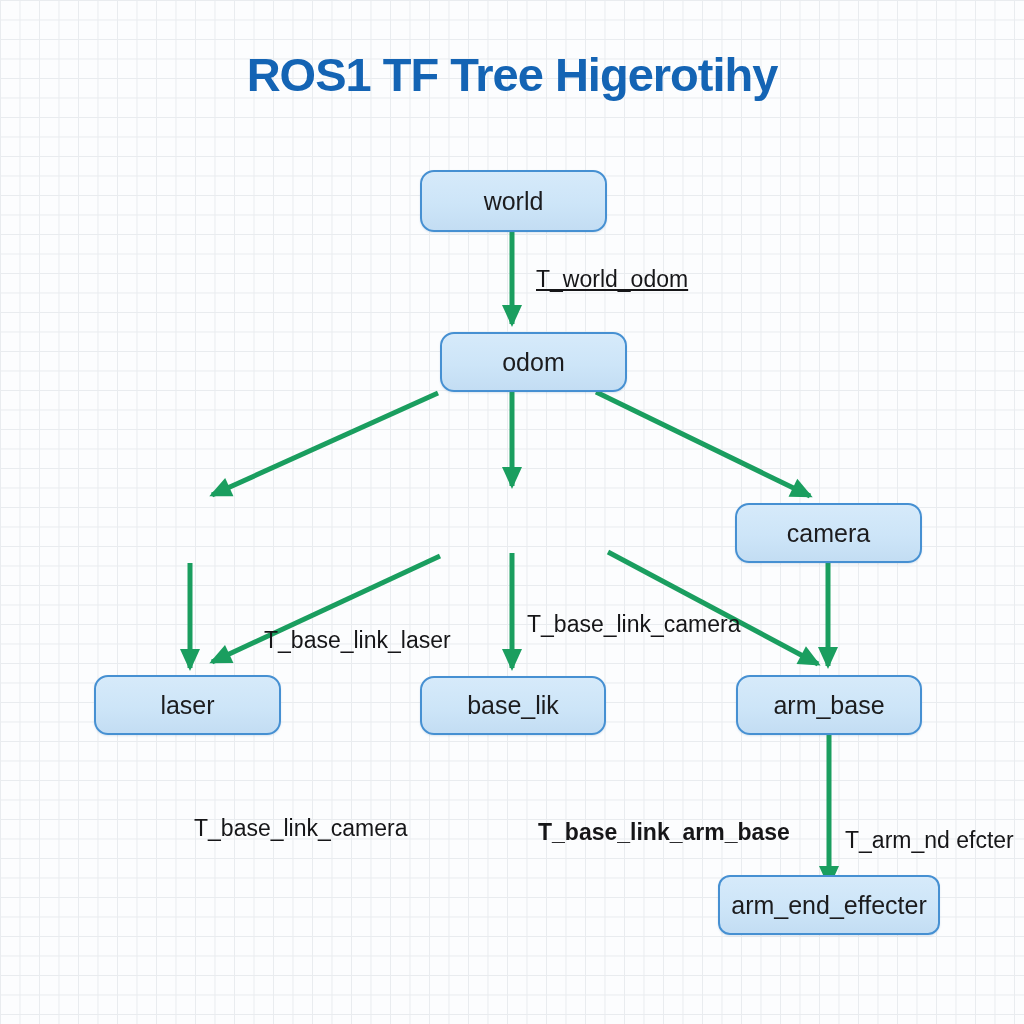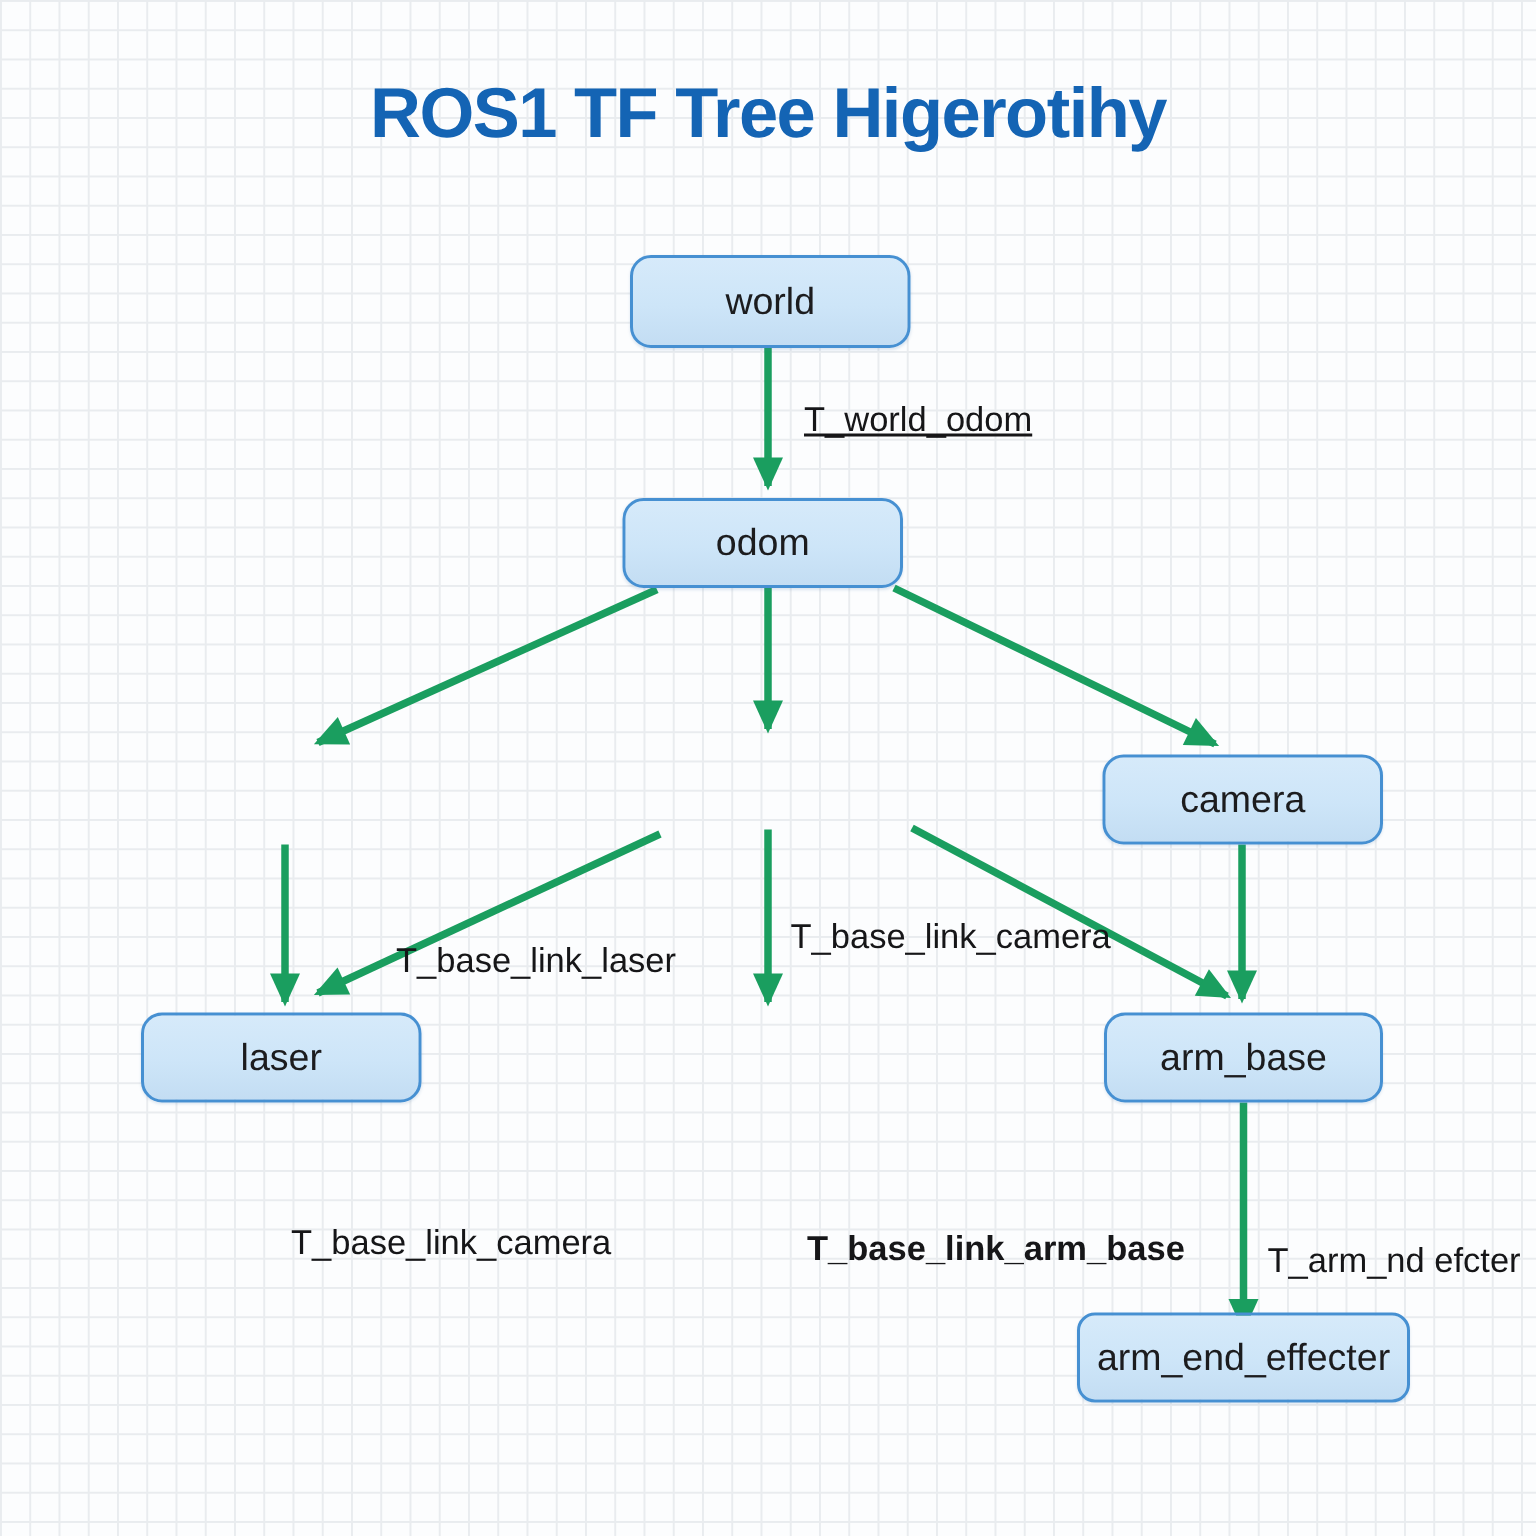--- a/index.html
+++ b/index.html
@@ -52,21 +52,21 @@
     align-items: center;
     justify-content: center;
     background: linear-gradient(180deg, #d6eafa 0%, var(--node-fill, #cde5f8) 55%, #c3ddf3 100%);
     border: 2.5px solid var(--node-border, #4690d2);
     border-radius: 14px;
     font-size: 25px;
     color: var(--node-text, #1c1c1e);
     box-shadow: 0 1px 2px rgba(70, 120, 170, 0.18);
   }
   .n-world            { left: 420px; top: 170px; width: 187px; height: 62px; }
-  .n-odom             { left: 415px; top: 332px; width: 187px; height: 60px; }
+  .n-odom             { left: 440px; top: 332px; width: 187px; height: 60px; }
   .n-omen             { left:  97px; top: 503px; width: 188px; height: 60px; }
   .n-base-link        { left: 420px; top: 494px; width: 187px; height: 59px; }
   .n-camera           { left: 735px; top: 503px; width: 187px; height: 60px; }
   .n-laser            { left:  94px; top: 675px; width: 187px; height: 60px; }
   .n-base-lik         { left: 420px; top: 676px; width: 186px; height: 59px; }
   .n-arm-base         { left: 736px; top: 675px; width: 186px; height: 60px; }
   .n-arm-end-effecter { left: 718px; top: 875px; width: 222px; height: 60px; border-radius: 12px; }
   .edge-label {
     position: absolute;
     font-size: 23px;
@@ -102,20 +102,21 @@
     <line class="edge" x1="512" y1="553" x2="512" y2="668" marker-end="url(#ah)"></line>
     <line class="edge" x1="608" y1="552" x2="818" y2="664" marker-end="url(#ah)"></line>
     <line class="edge" x1="828" y1="563" x2="828" y2="666" marker-end="url(#ah)"></line>
     <line class="edge" x1="829" y1="735" x2="829" y2="885" marker-end="url(#ah)"></line>
   </svg>
 
   <div class="node n-world">world</div>
   <div class="node n-odom">odom</div>
   <div class="node n-laser">laser</div>
   <div class="node n-camera">camera</div>
+  <div class="node n-base-lik">base_lik</div>
   <div class="node n-arm-base">arm_base</div>
   <div class="node n-arm-end-effecter">arm_end_effecter</div>
 
   <div class="edge-label l-world-odom">T_world_odom</div>
   <div class="edge-label l-base-link-laser">T_base_link_laser</div>
   <div class="edge-label l-base-link-camera-upper">T_base_link_camera</div>
   <div class="edge-label l-base-link-camera-lower">T_base_link_camera</div>
   <div class="edge-label l-base-link-arm-base">T_base_link_arm_base</div>
   <div class="edge-label l-arm-nd-efcter">T_arm_nd efcter</div>
 

